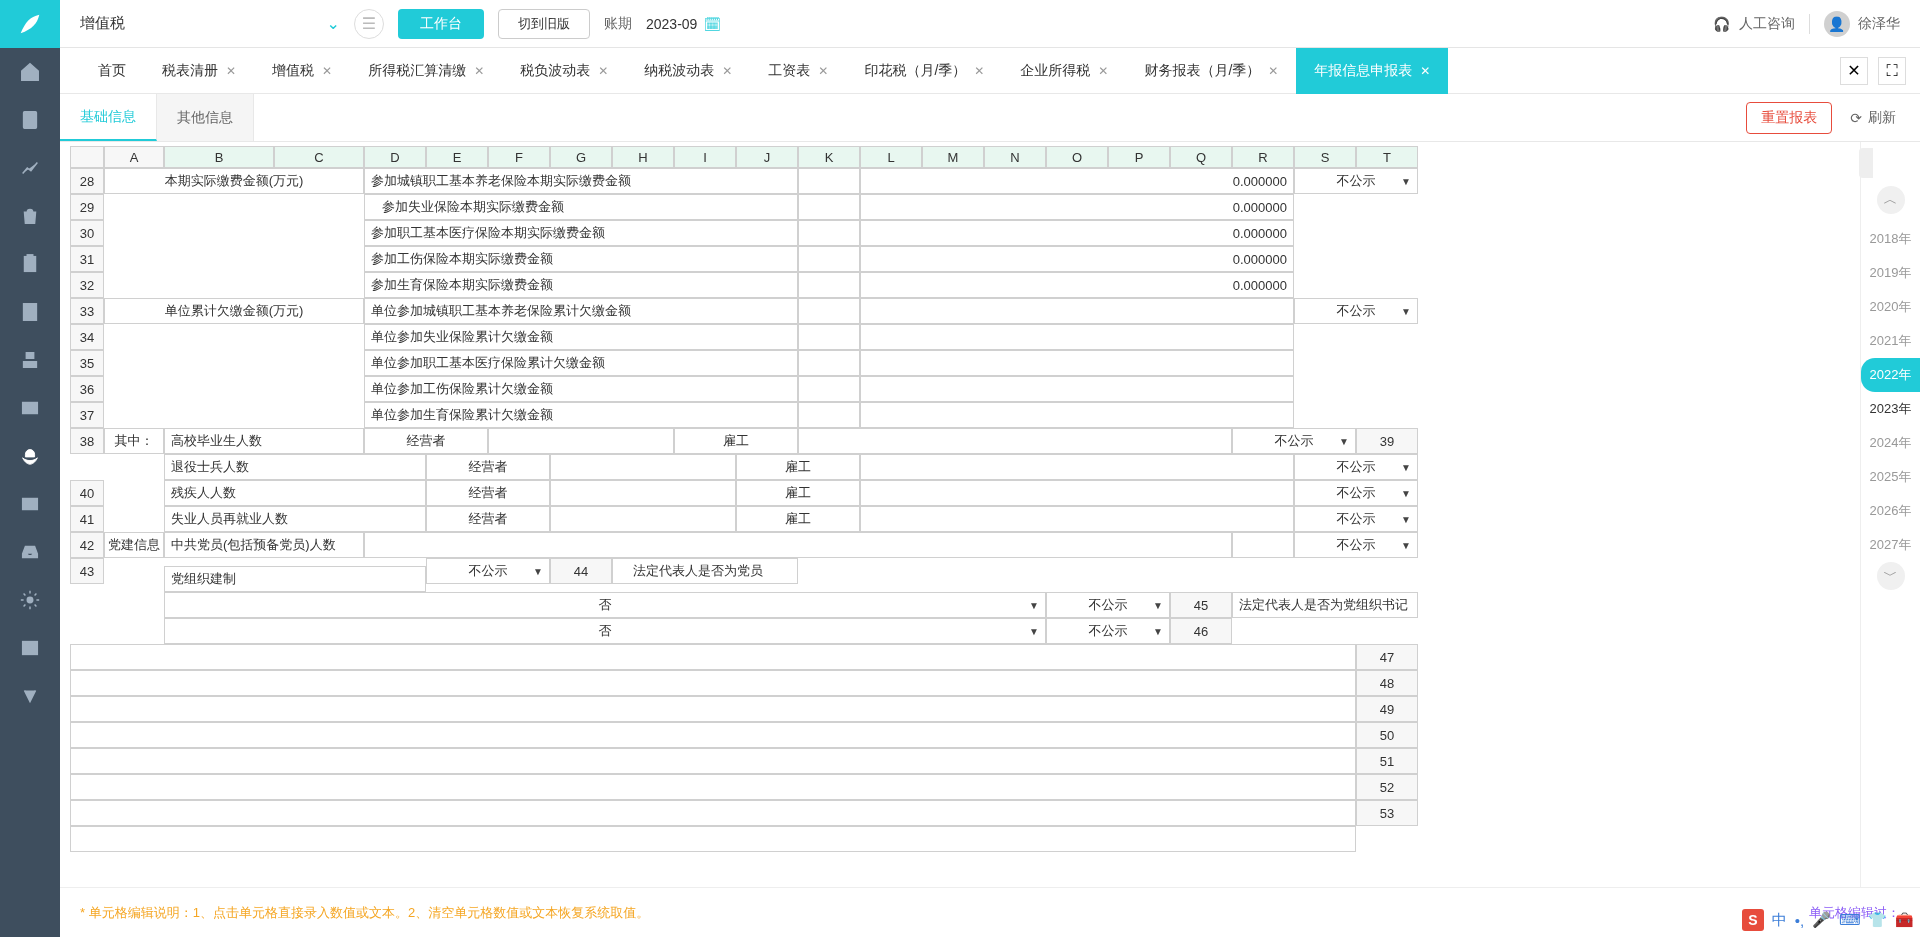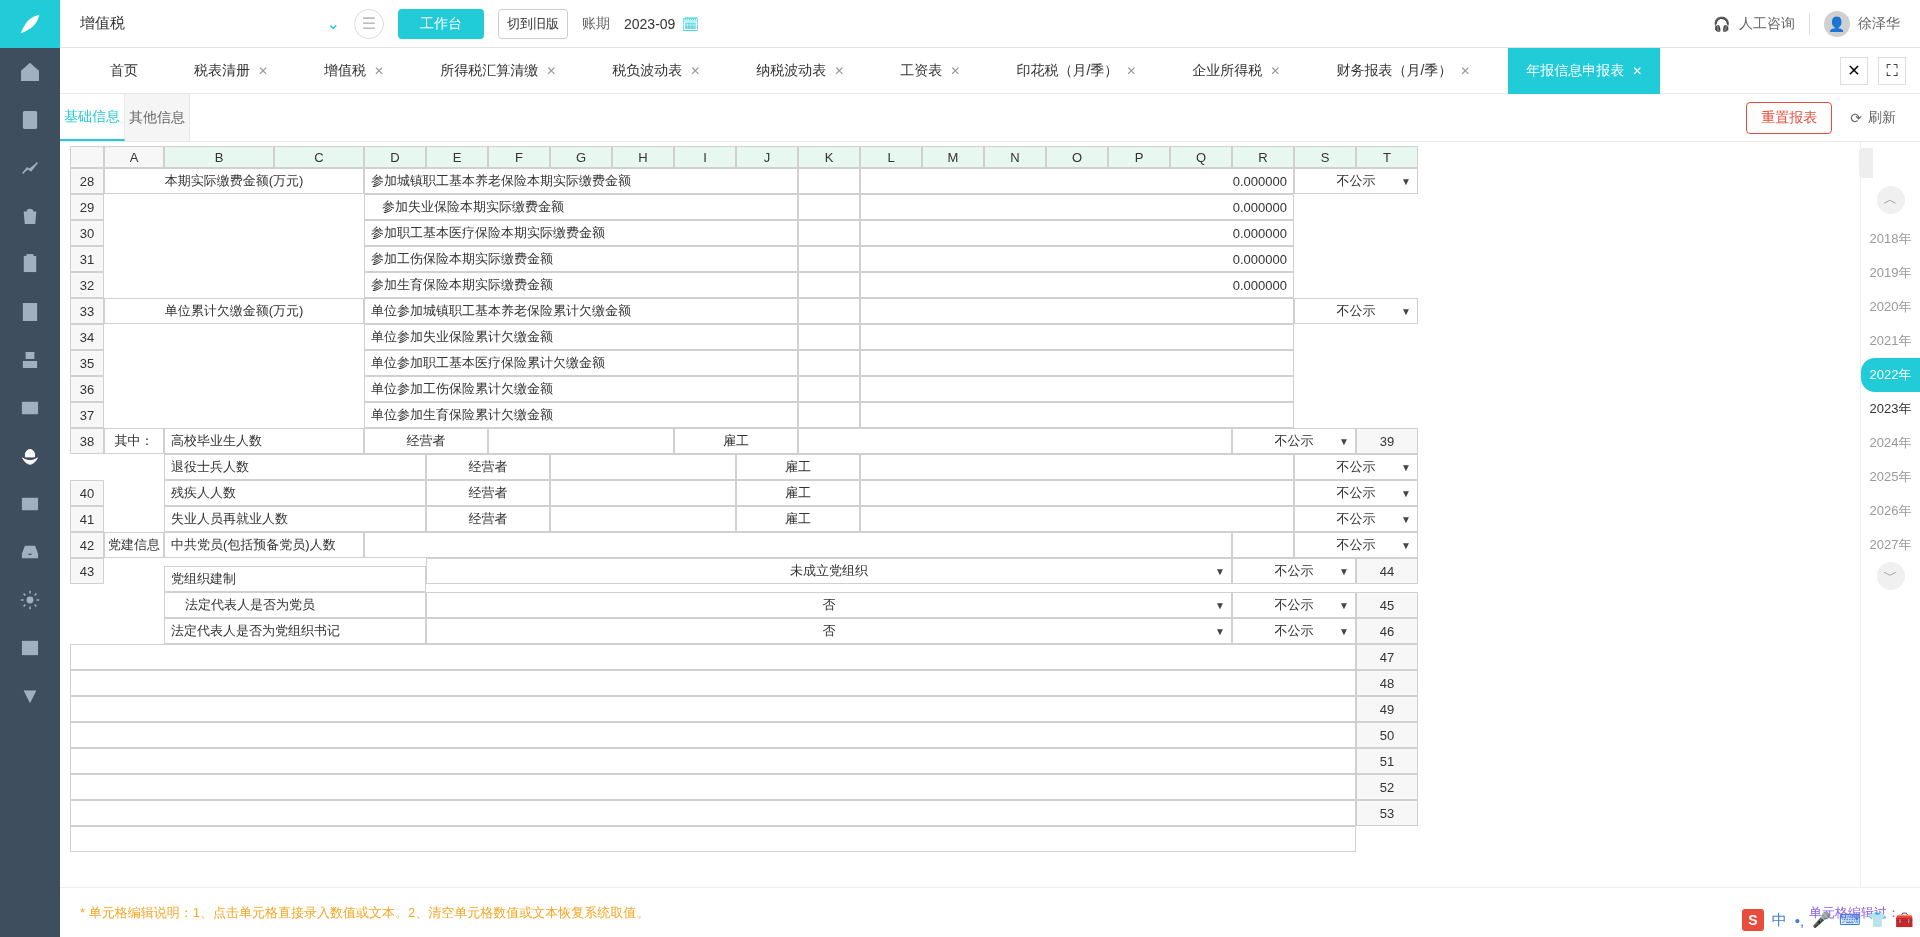--- a/index.html
+++ b/index.html
@@ -12,40 +12,40 @@
 .leftnav .ni { width:60px; height:48px; display:flex; align-items:center; justify-content:center; color:#a0b0c0; cursor:pointer; font-size:18px; }
 .leftnav .ni.active { color:#fff; }
 .leftnav .ni svg { width:22px; height:22px; fill:currentColor; stroke:currentColor; }
 
 
 .header { position:absolute; left:60px; top:0; right:0; height:48px; background:#fff; display:flex; align-items:center; padding:0 20px; gap:14px; border-bottom:1px solid #e5e5e5; }
 .company-sel { display:flex; align-items:center; gap:8px; min-width:260px; font-size:15px; color:#333; cursor:pointer; }
 .company-sel .chev { color:#21cbd8; font-size:16px; margin-left:auto; }
 .round-icon { width:30px; height:30px; border-radius:50%; display:flex; align-items:center; justify-content:center; color:#bbb; border:1px solid #ddd; cursor:pointer; }
 .btn-primary { background:#21cbd8; color:#fff; border:none; padding:6px 22px; border-radius:4px; font-size:14px; cursor:pointer; }
-.btn-outline { background:#fff; color:#333; border:1px solid #ccc; padding:5px 8px; border-radius:4px; font-size:13px; cursor:pointer;text-align:right; }
+.btn-outline { background:#fff; color:#333; border:1px solid #ccc; padding:5px 19px; border-radius:4px; font-size:13px; cursor:pointer;text-align:right; }
 .period-lbl { font-size:14px; color:#666; }
 .period-val { font-size:14px; color:#333; display:flex; align-items:center; gap:6px; }
 .period-val .cal-icon { color:#21cbd8; }
 .spacer { flex:1; }
 .user-box { display:flex; align-items:center; gap:8px; font-size:14px; color:#666; cursor:pointer; }
 .avatar { width:26px; height:26px; border-radius:50%; background:#d0d0d0; display:flex; align-items:center; justify-content:center; color:#fff; }
 
 
-.tabsrow { position:absolute; left:60px; top:48px; right:0; height:46px; background:#fff; display:flex; align-items:center; padding-left:32px; border-bottom:1px solid #e8e8e8;gap:20px; }
+.tabsrow { position:absolute; left:60px; top:48px; right:0; height:46px; background:#fff; display:flex; align-items:center; padding-left:20px; border-bottom:1px solid #e8e8e8; }
 .tab { padding:0 18px; height:46px; display:flex; align-items:center; gap:8px; font-size:14px; color:#333; cursor:pointer; position:relative; }
 .tab .x { color:#999; font-size:12px; }
 .tab.active { background:#21cbd8; color:#fff; }
 .tab.active .x { color:#fff; }
 .tabsrow .right-icons { margin-left:auto; display:flex; align-items:center; gap:10px; padding-right:14px; }
 .tabsrow .right-icons .ico { width:28px; height:28px; display:flex; align-items:center; justify-content:center; cursor:pointer; border:1px solid #ddd; font-size:16px; }
 
 
 .subbar { position:absolute; left:60px; top:94px; right:0; height:48px; background:#fff; display:flex; align-items:center; border-bottom:1px solid #e8e8e8; }
-.subtab { padding:0 4px; height:100%; display:flex; align-items:center; font-size:14px; color:#666; cursor:pointer; background:#f5f5f5; border-right:1px solid #e8e8e8;}
+.subtab { padding:0 20px; height:100%; display:flex; align-items:center; font-size:14px; color:#666; cursor:pointer; background:#f5f5f5; border-right:1px solid #e8e8e8;}
 .subtab.active { color:#21cbd8; border-bottom:2px solid #21cbd8; background:#fff; }
 .subbar .actions { margin-left:auto; display:flex; align-items:center; gap:18px; padding-right:24px; }
 .btn-danger-outline { color:#e74c3c; border:1px solid #e74c3c; background:#fff; padding:6px 14px; border-radius:4px; font-size:14px; cursor:pointer; }
 .refresh { display:flex; align-items:center; gap:6px; font-size:14px; color:#666; cursor:pointer; }
 
 
 .sheet-wrap { position:absolute; left:60px; top:142px; right:60px; bottom:50px; background:#fff; display:flex; flex-direction:column; }
 .sheet-inner { flex:1; overflow:hidden; position:relative; padding:4px 10px 0 10px; }
 .grid { display:grid; grid-template-columns:34px 60px 110px 90px 62px 62px 62px 62px 62px 62px 62px 62px 62px 62px 62px 62px 62px 62px 62px 62px 62px; font-size:13px; color:#333; border-collapse:collapse; }
 .ch { background:#f7f7f7; border:1px solid #d0d0d0; text-align:center; height:22px; line-height:22px; }
@@ -353,21 +353,20 @@
         <div class="cell" style="grid-column: span 7;"></div>
         <div class="cell center dropdown-mark" style="grid-column: span 2;">不公示</div>
         <div class="rh">42</div>
         <div class="cell center" style="grid-area: span 4 / span 1;">党建信息</div>
         <div class="cell" style="grid-column: span 2;">中共党员(包括预备党员)人数</div>
         <div class="cell center" style="grid-column: span 14;"></div>
         <div class="cell"></div>
         <div class="cell center dropdown-mark" style="grid-column: span 2;">不公示</div>
         <div class="rh">43</div>
         <div class="cell" style="grid-column: span 3; margin-top: 8px;">党组织建制</div>
-        <div class="cell center dropdown-mark" style="grid-column: span 13;">未成立党组织</div>
         <div class="cell center dropdown-mark" style="grid-column: span 2;">不公示</div>
         <div class="rh">44</div>
         <div class="cell" style="grid-column: span 3; padding-left: 20px;">法定代表人是否为党员</div>
         <div class="cell center dropdown-mark" style="grid-column: span 13;">否</div>
         <div class="cell center dropdown-mark" style="grid-column: span 2;">不公示</div>
         <div class="rh">45</div>
         <div class="cell" style="grid-column: span 3;">法定代表人是否为党组织书记</div>
         <div class="cell center dropdown-mark" style="grid-column: span 13;">否</div>
         <div class="cell center dropdown-mark" style="grid-column: span 2;">不公示</div>
         <div class="rh">46</div>

